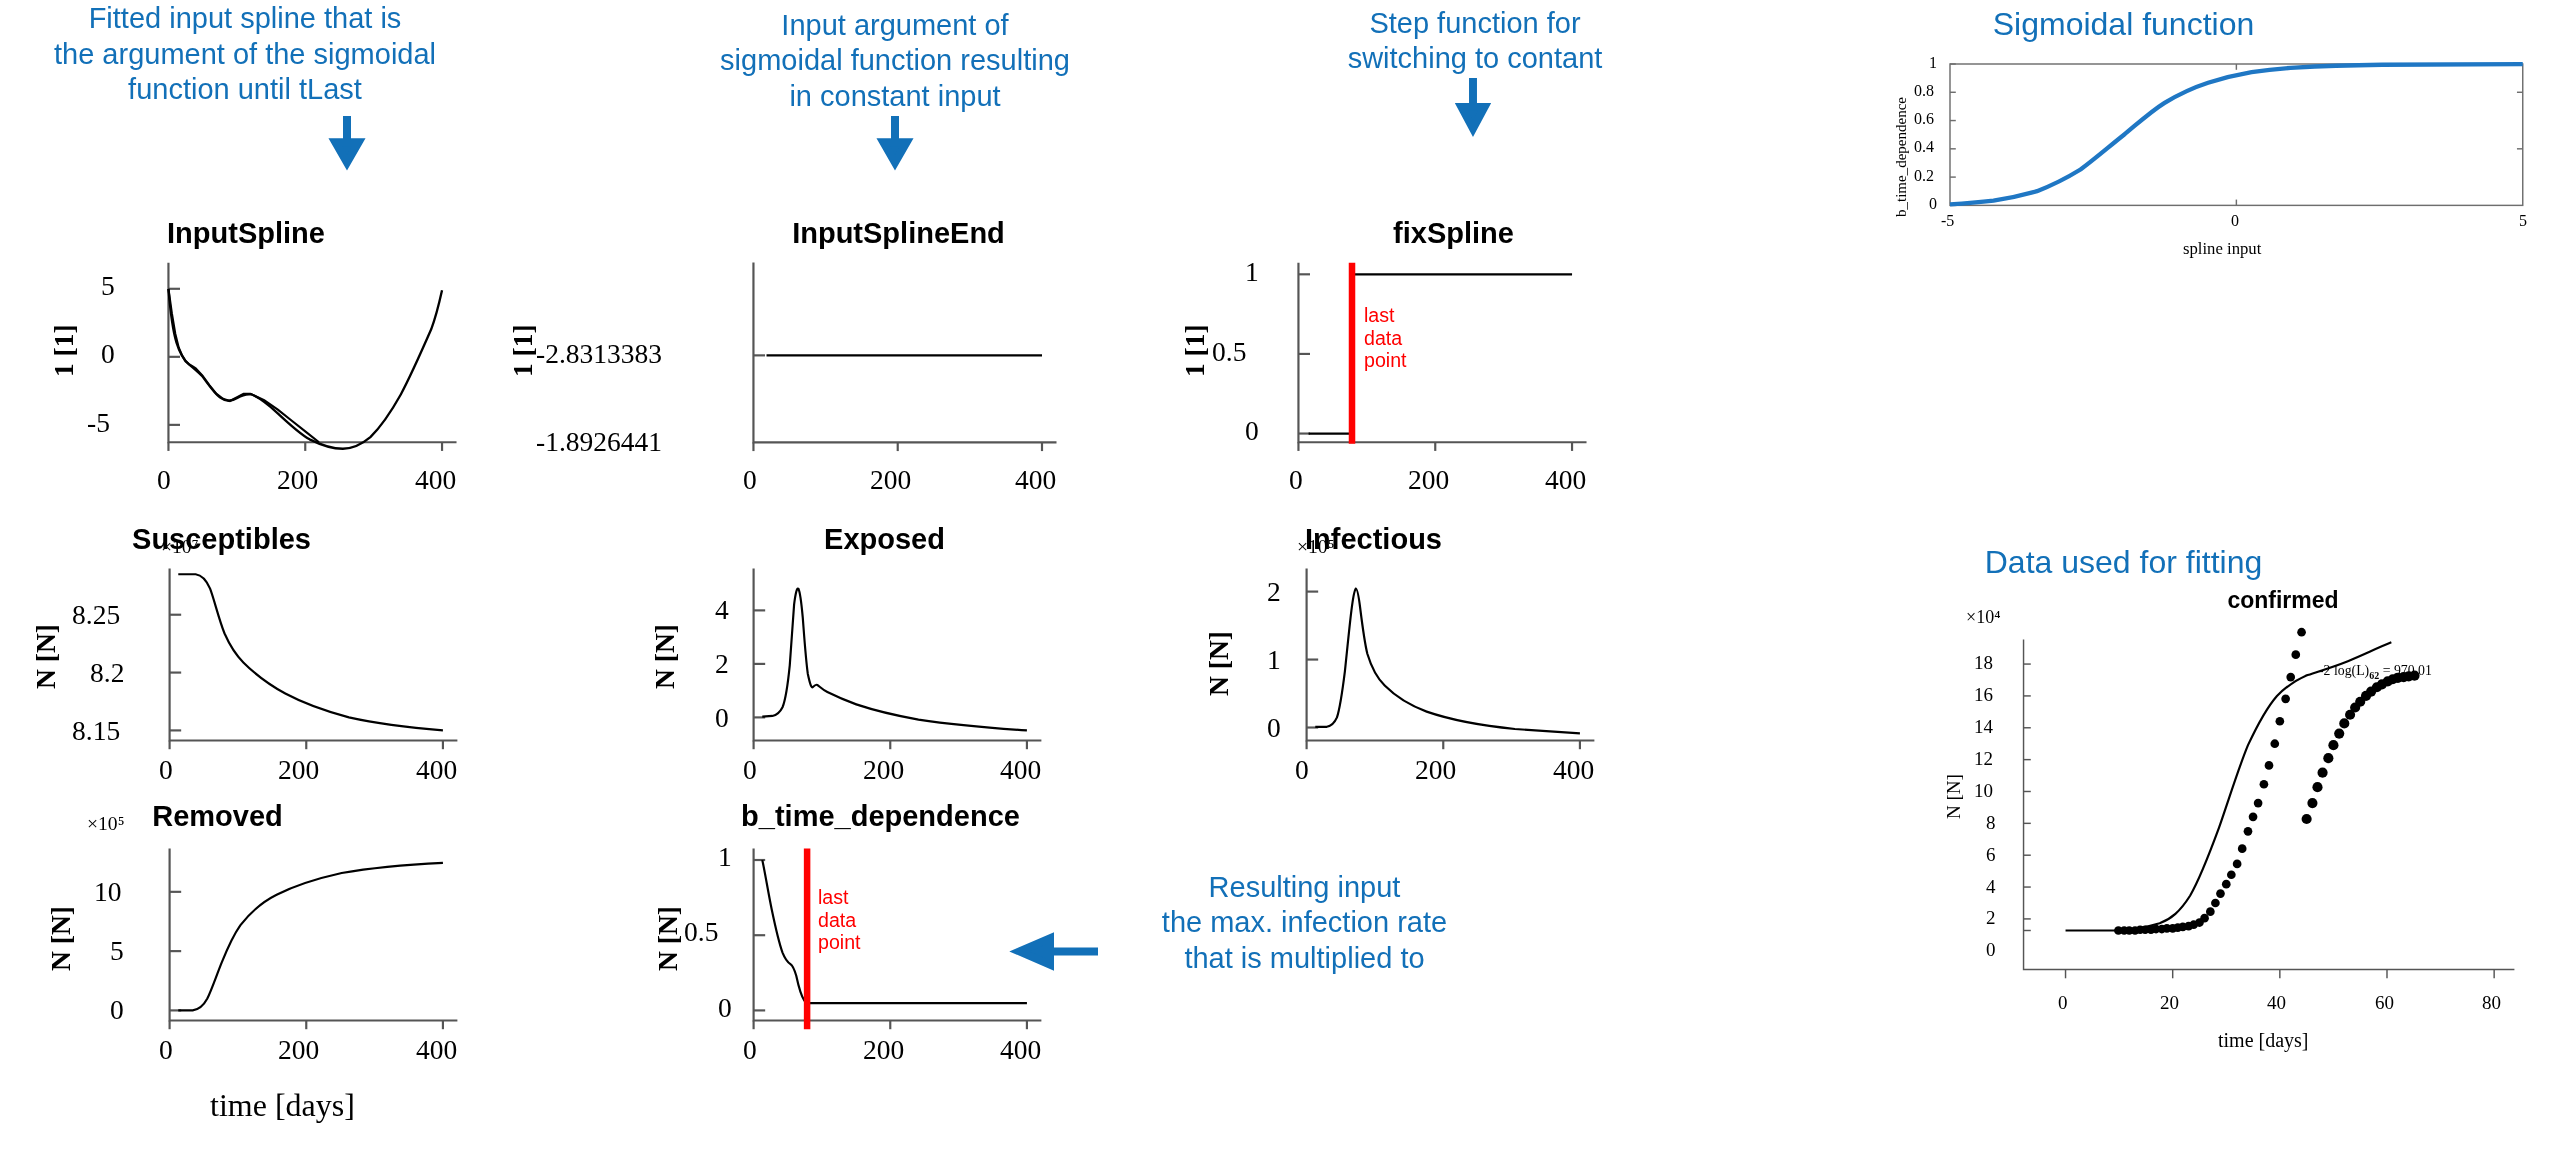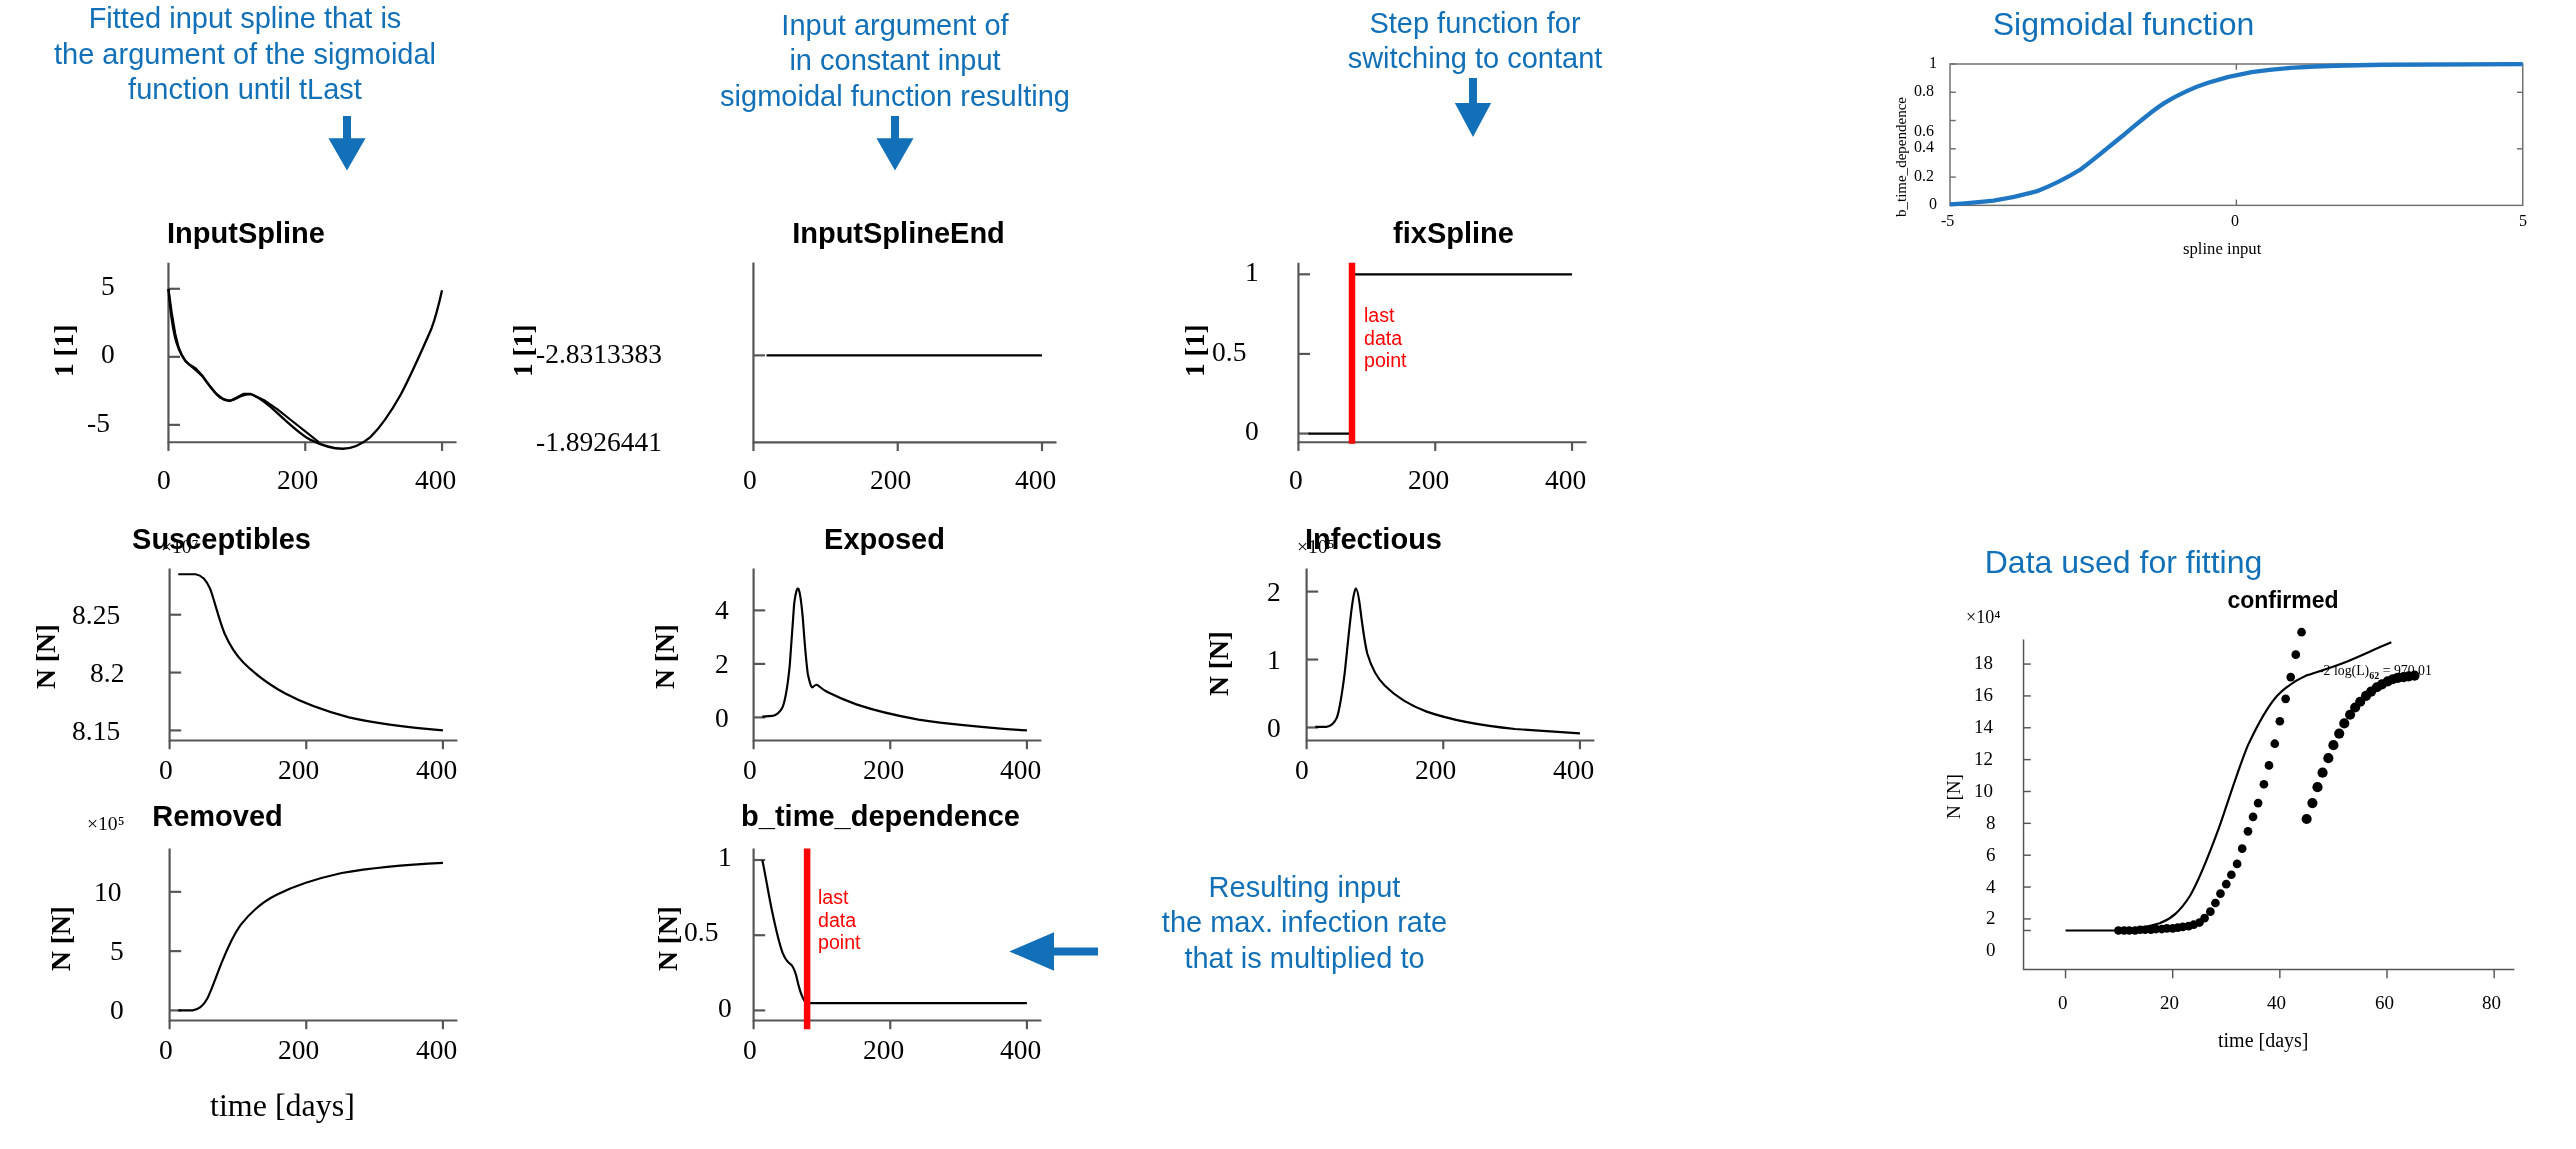--- a/index.html
+++ b/index.html
@@ -45,22 +45,22 @@
   <div>function until tLast</div>
 </div>
 <div class="arrow-down" style="left:328px;top:116px;">
   <svg width="38" height="48" viewBox="0 0 52 66">
       <path d="M26 0 L26 40 M26 64 L10 36 L42 36 Z" stroke="#1270b8" stroke-width="11" fill="#1270b8"></path>
     </svg>
 </div>
 
 <div class="ann" style="left:674px;top:8px;width:442px;">
   <div>Input argument of</div>
+  <div>sigmoidal function resulting</div>
   <div>in constant input</div>
-  <div>sigmoidal function resulting</div>
 </div>
 <div class="arrow-down" style="left:876px;top:116px;">
   <svg width="38" height="48" viewBox="0 0 52 66">
       <path d="M26 0 L26 40 M26 64 L10 36 L42 36 Z" stroke="#1270b8" stroke-width="11" fill="#1270b8"></path>
     </svg>
 </div>
 
 <div class="ann" style="left:1261px;top:5.8px;width:428px;">
   <div>Step function for</div>
   <div>switching to contant</div>
@@ -307,21 +307,21 @@
     <path fill="none" stroke="#1f77c4" stroke-width="6" d="M0,193.7 C20,192.5 40,190.9 60,188.5 C80,185.4 100,181.2 120,175.4
          C140,167.7 160,157.8 180,145.5 C200,130.7 220,113.3 240,97.5
          C256,84.6 276,66 296,53.5 C316,41.5 336,32.3 356,25.8
          C376,19.6 396,14.8 416,11.3 C436,8.5 456,6.4 476,4.9
          C516,2.7 556,1.6 596,1.0 C656,0.5 716,0.3 790,0.2"></path>
   </svg>
 </div>
 <div class="rylab" style="left:1893px;top:217px;">b_time_dependence</div>
 <div class="rtick" style="left:1929px;top:54px;">1</div>
 <div class="rtick" style="left:1914px;top:82px;">0.8</div>
-<div class="rtick" style="left:1914px;top:110px;margin-top:12px;">0.6</div>
+<div class="rtick" style="left:1914px;top:110px;">0.6</div>
 <div class="rtick" style="left:1914px;top:138px;">0.4</div>
 <div class="rtick" style="left:1914px;top:167px;">0.2</div>
 <div class="rtick" style="left:1929px;top:195px;">0</div>
 <div class="rtick" style="left:1941px;top:212px;">-5</div>
 <div class="rtick" style="left:2231px;top:212px;">0</div>
 <div class="rtick" style="left:2519px;top:212px;">5</div>
 <div class="rxlab" style="left:2183px;top:239px;">spline input</div>
 
 <div class="bigtitle" style="left:1841px;top:544px;width:565px;">Data used for fitting</div>
 <div class="ptitle" style="left:2189px;top:587px;width:188px;font-size:23px;">confirmed</div>

